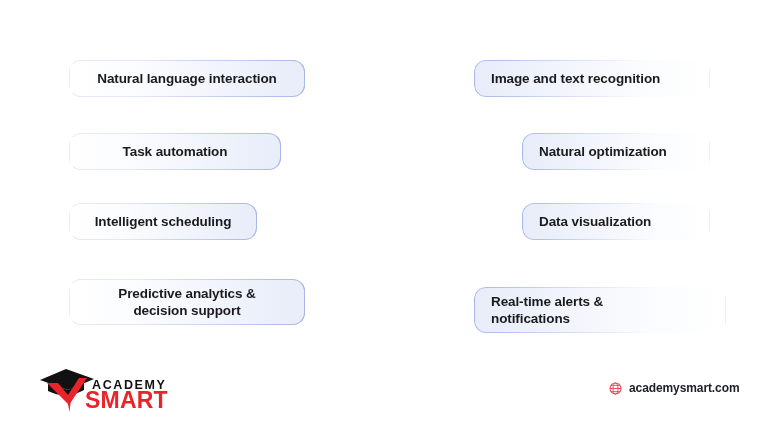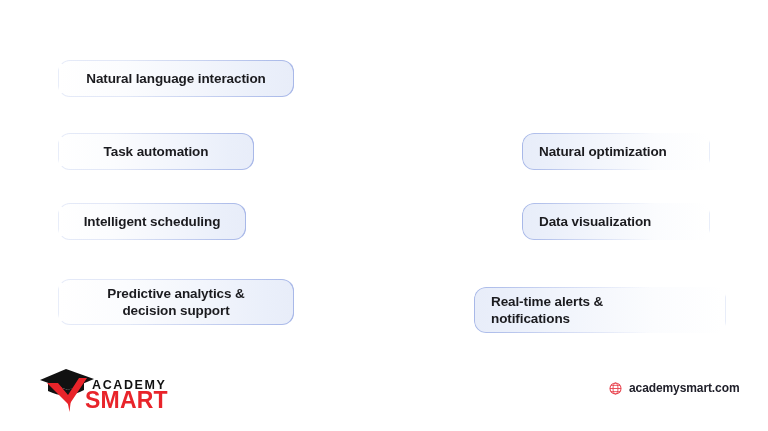--- a/index.html
+++ b/index.html
@@ -43,20 +43,21 @@
                 #f2f5fc 62%,
                 #eaeffa 88%,
                 #e8edf9 100%);
     border: 1px solid transparent;
     border-right-color: #aab9e9;
     border-top-color: rgba(170,185,233,0.30);
     border-bottom-color: rgba(170,185,233,0.30);
     justify-content: center;
     text-align: center;
     padding: 0 16px;
+    margin-left: 11px;
   }
   
   .pill.left::after {
     content: "";
     position: absolute;
     inset: -1px;
     border-radius: 12px;
     pointer-events: none;
     padding: 1px;
     background: linear-gradient(to right, rgba(170,185,233,0) 0%,
@@ -147,34 +148,37 @@
 </style>
 </head>
 <body>
 
 <div id="canvas">
 
   <div class="pill left" style="left:58px; top:60px; width:236px; height:37px;">
     <span class="label">Natural language interaction</span>
   </div>
 
-  <div class="pill left" style="left:58px; top:133px; width:196px; height:37px;justify-content:flex-end;">
+  <div class="pill left" style="left:58px; top:133px; width:212px; height:37px;justify-content:flex-end;">
     <span class="label">Task automation</span>
   </div>
 
   <div class="pill left" style="left:58px; top:203px; width:188px; height:37px;">
     <span class="label">Intelligent scheduling</span>
   </div>
 
   <div class="pill left" style="left:58px; top:279px; width:236px; height:46px;">
     <span class="label">Predictive analytics &amp;
 decision support</span>
   </div>
 
 
+  <div class="pill right" style="left:474px; top:60px; width:236px; height:37px;">
+    <span class="label">Image and text recognition</span>
+  </div>
 
   <div class="pill right" style="left:522px; top:133px; width:188px; height:37px;">
     <span class="label">Natural optimization</span>
   </div>
 
   <div class="pill right" style="left:522px; top:203px; width:188px; height:37px;">
     <span class="label">Data visualization</span>
   </div>
 
   <div class="pill right" style="left:474px; top:287px; width:252px; height:46px;align-items:center;">

